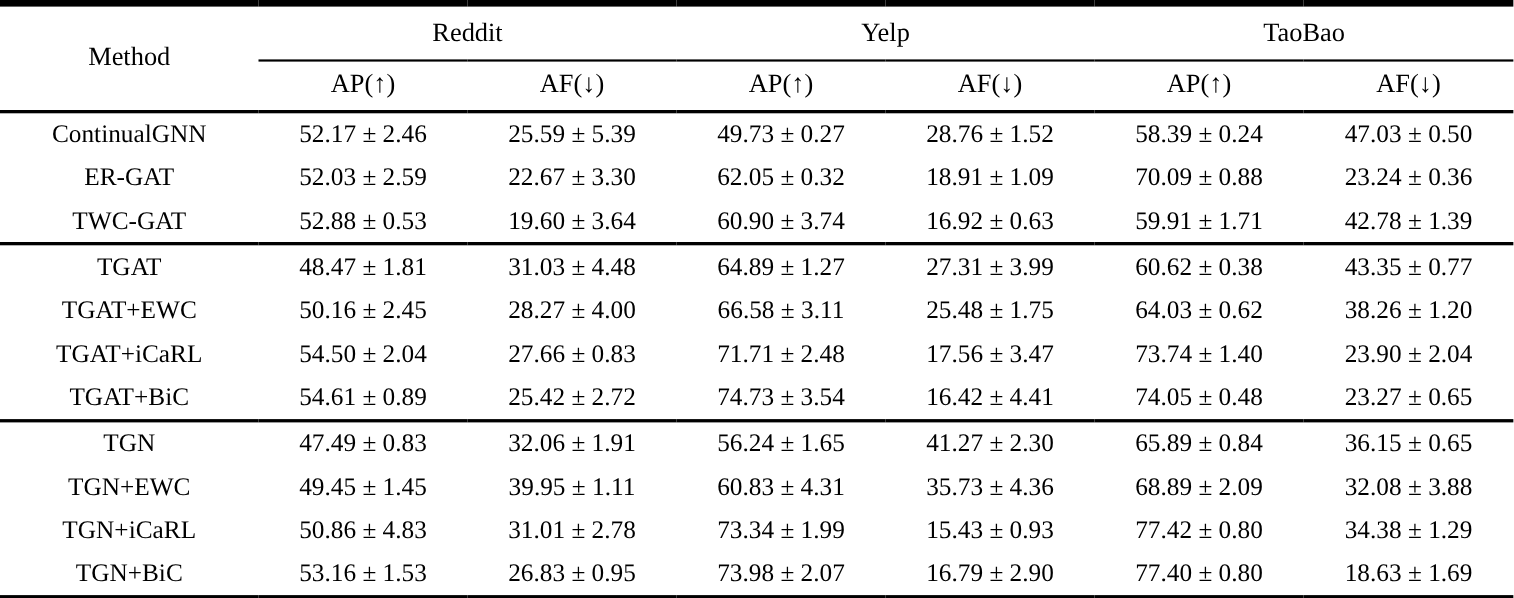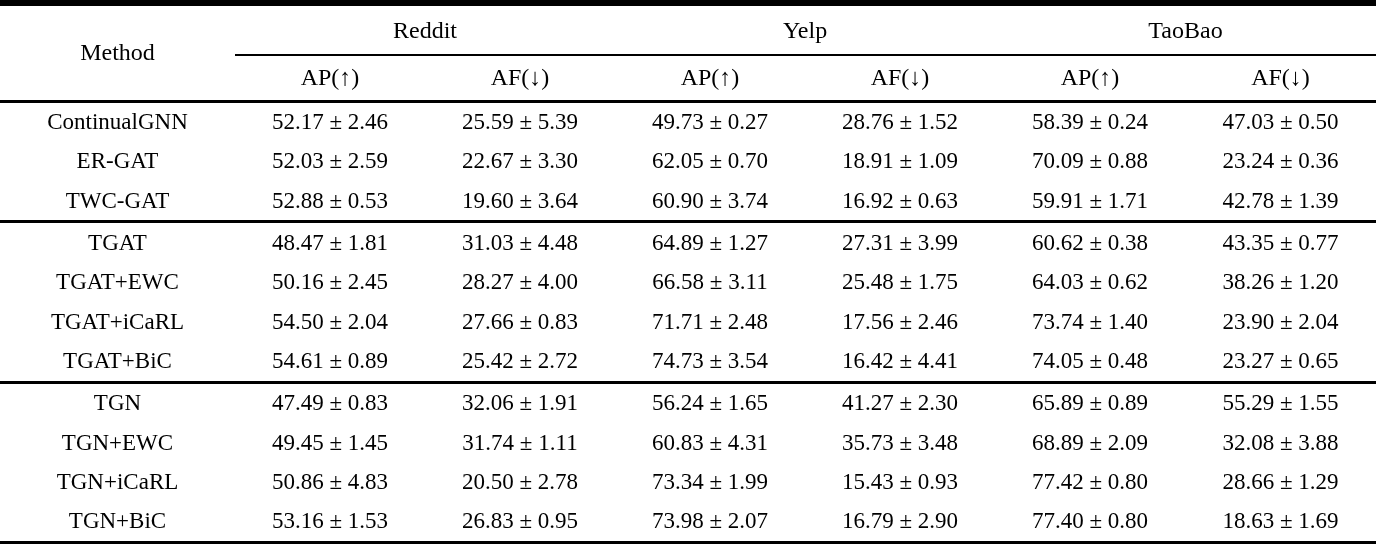--- a/index.html
+++ b/index.html
@@ -93,21 +93,21 @@
       <td>25.59 ± 5.39</td>
       <td>49.73 ± 0.27</td>
       <td>28.76 ± 1.52</td>
       <td>58.39 ± 0.24</td>
       <td>47.03 ± 0.50</td>
     </tr>
     <tr>
       <td>ER-GAT</td>
       <td>52.03 ± 2.59</td>
       <td>22.67 ± 3.30</td>
-      <td>62.05 ± 0.70</td>
+      <td>62.05 ± 0.32</td>
       <td>18.91 ± 1.09</td>
       <td>70.09 ± 0.88</td>
       <td>23.24 ± 0.36</td>
     </tr>
     <tr>
       <td>TWC-GAT</td>
       <td>52.88 ± 0.53</td>
       <td>19.60 ± 3.64</td>
       <td>60.90 ± 3.74</td>
       <td>16.92 ± 0.63</td>
@@ -133,21 +133,21 @@
       <td>66.58 ± 3.11</td>
       <td>25.48 ± 1.75</td>
       <td>64.03 ± 0.62</td>
       <td>38.26 ± 1.20</td>
     </tr>
     <tr>
       <td>TGAT+iCaRL</td>
       <td>54.50 ± 2.04</td>
       <td>27.66 ± 0.83</td>
       <td>71.71 ± 2.48</td>
-      <td>17.56 ± 2.46</td>
+      <td>17.56 ± 3.47</td>
       <td>73.74 ± 1.40</td>
       <td>23.90 ± 2.04</td>
     </tr>
     <tr>
       <td>TGAT+BiC</td>
       <td>54.61 ± 0.89</td>
       <td>25.42 ± 2.72</td>
       <td>74.73 ± 3.54</td>
       <td>16.42 ± 4.41</td>
       <td>74.05 ± 0.48</td>
@@ -155,40 +155,40 @@
     </tr>
   </tbody>
 
   <tbody class="block">
     <tr>
       <td>TGN</td>
       <td>47.49 ± 0.83</td>
       <td>32.06 ± 1.91</td>
       <td>56.24 ± 1.65</td>
       <td>41.27 ± 2.30</td>
-      <td>65.89 ± 0.89</td>
-      <td>55.29 ± 1.55</td>
+      <td>65.89 ± 0.84</td>
+      <td>36.15 ± 0.65</td>
     </tr>
     <tr>
       <td>TGN+EWC</td>
       <td>49.45 ± 1.45</td>
-      <td>31.74 ± 1.11</td>
+      <td>39.95 ± 1.11</td>
       <td>60.83 ± 4.31</td>
-      <td>35.73 ± 3.48</td>
+      <td>35.73 ± 4.36</td>
       <td>68.89 ± 2.09</td>
       <td>32.08 ± 3.88</td>
     </tr>
     <tr>
       <td>TGN+iCaRL</td>
       <td>50.86 ± 4.83</td>
-      <td>20.50 ± 2.78</td>
+      <td>31.01 ± 2.78</td>
       <td>73.34 ± 1.99</td>
       <td>15.43 ± 0.93</td>
       <td>77.42 ± 0.80</td>
-      <td>28.66 ± 1.29</td>
+      <td>34.38 ± 1.29</td>
     </tr>
     <tr>
       <td>TGN+BiC</td>
       <td>53.16 ± 1.53</td>
       <td>26.83 ± 0.95</td>
       <td>73.98 ± 2.07</td>
       <td>16.79 ± 2.90</td>
       <td>77.40 ± 0.80</td>
       <td>18.63 ± 1.69</td>
     </tr>

